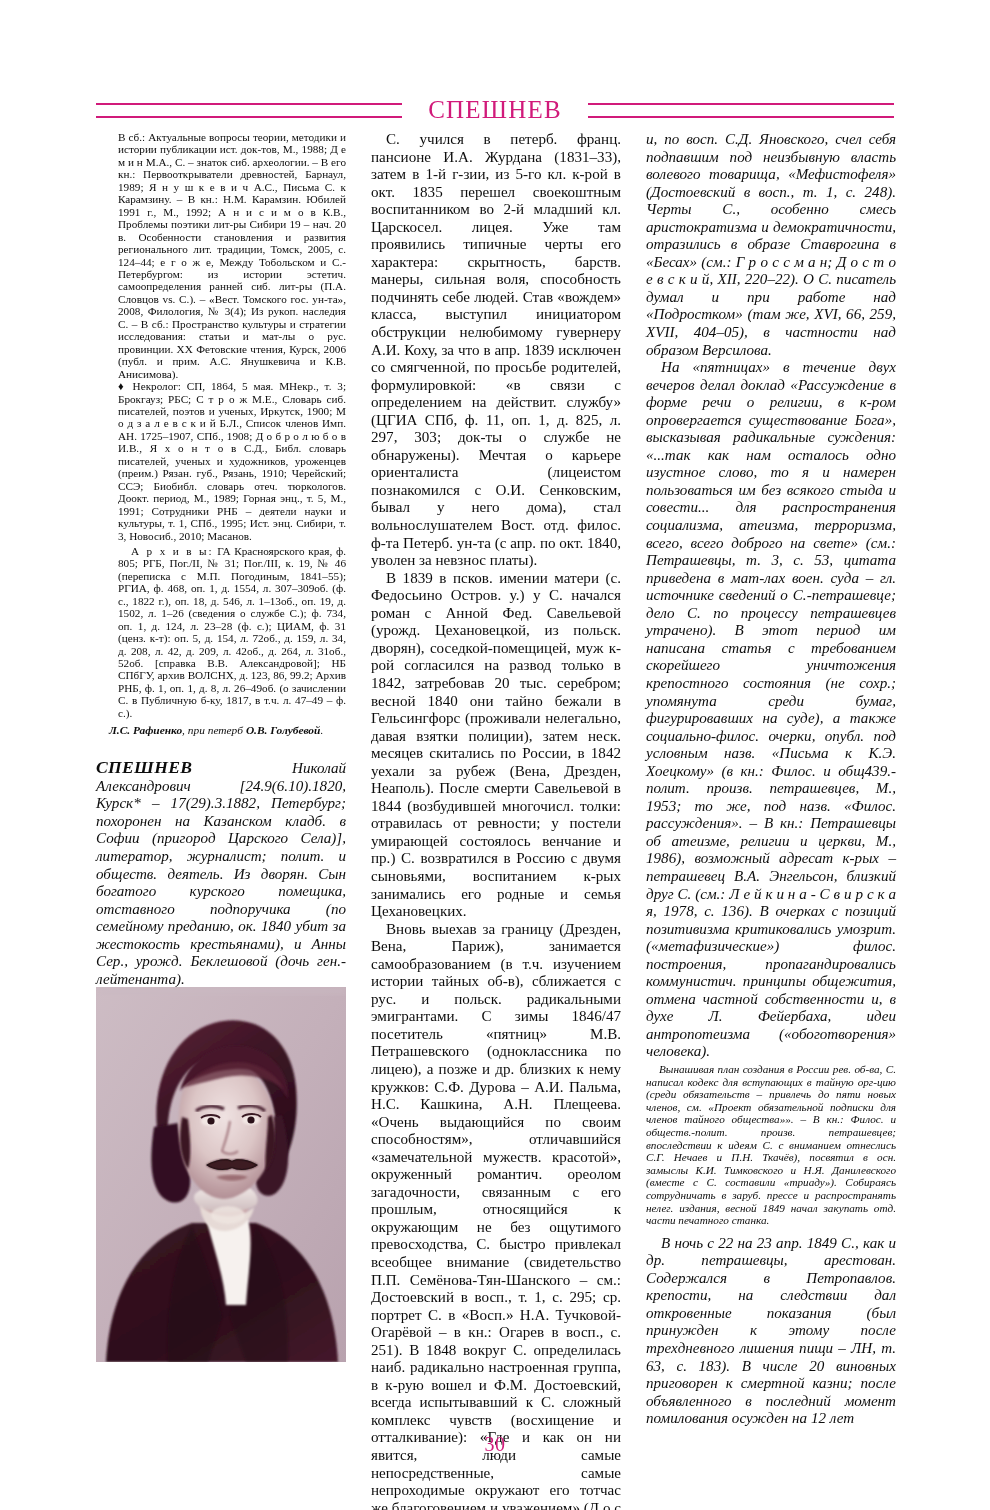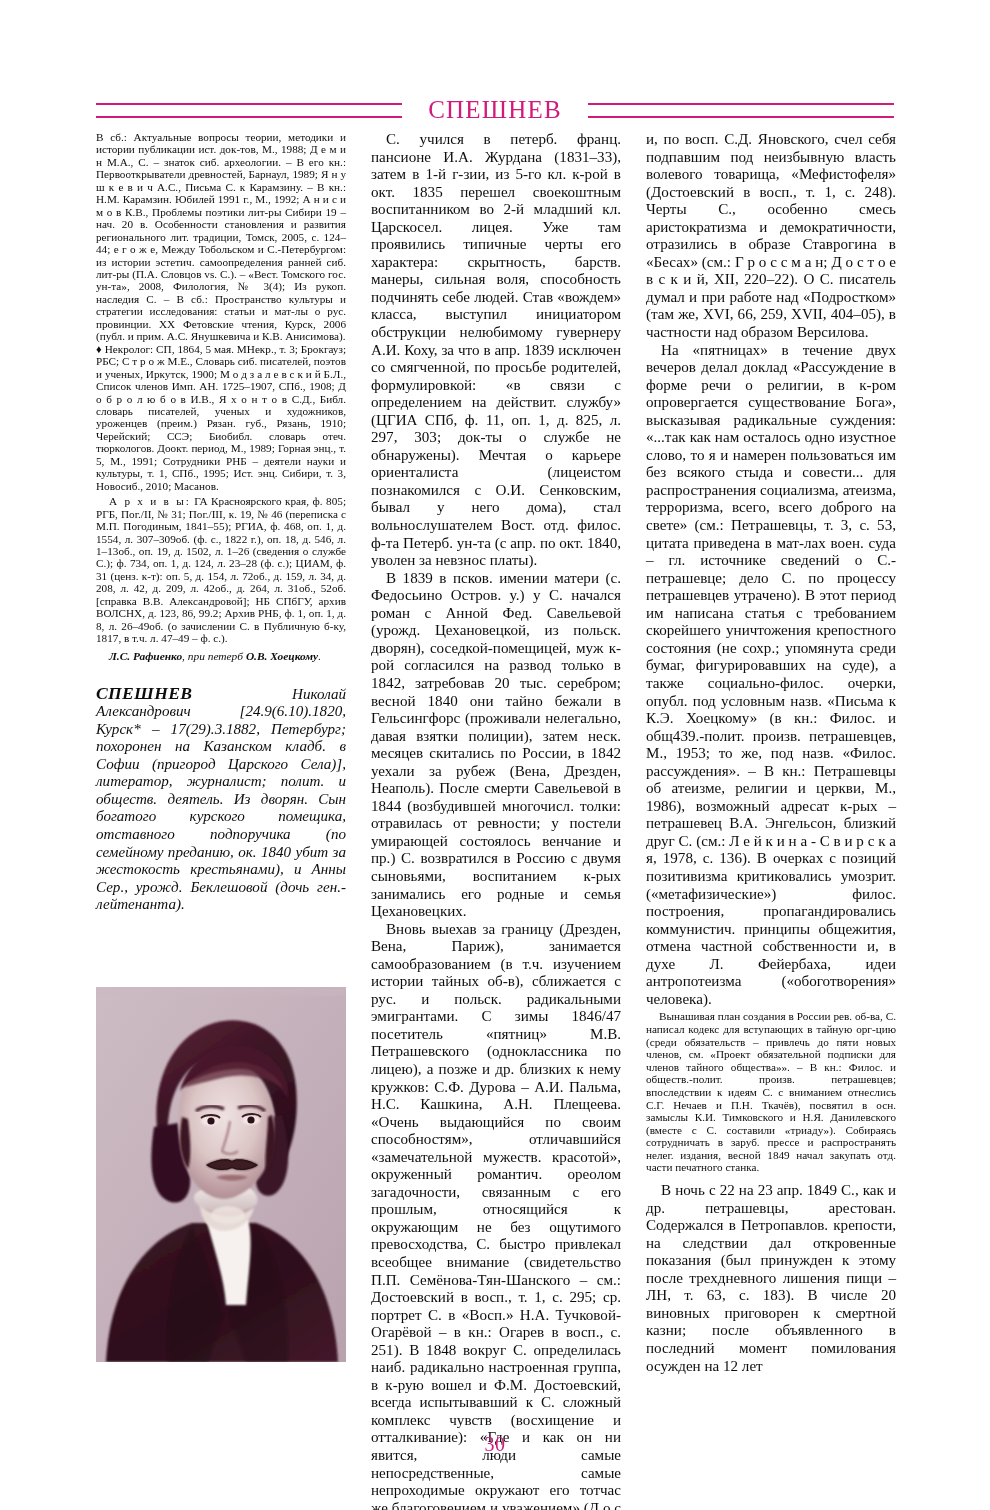--- a/index.html
+++ b/index.html
@@ -49,31 +49,32 @@
     top:131px;left:96px;
     width:800px;height:1300px;
   }
   .col{
     position:absolute;
     top:0;
     width:250px;
   }
   .col1{left:0px;}
   .col2{left:275px;}
-  .col3{left:550px;}
+  .col3{left:550px;font-style:italic;}
 
   p{margin:0;}
 
   
   .ref{
     font-size:11.2px;
     line-height:12.45px;
     text-align:justify;
     text-justify:inter-word;
     hyphens:manual;
+    margin-left:22px;
   }
   .ref .ind{text-indent:13px;display:block;}
   .ref-block{margin-bottom:0;}
   .sp{letter-spacing:1.9px;}
 
   .byline{
     font-size:11.4px;
     line-height:13px;
     font-style:italic;
     text-indent:13px;
@@ -142,21 +143,21 @@
 
       <div class="ref ref-block">
         <p>♦ Некролог: СП, 1864, 5 мая. МНекр., т. 3; Брокгауз; РБС; С т р о ж  М.Е., Словарь сиб. писателей, поэтов и ученых, Иркутск, 1900; М о д з а л е в с к и й  Б.Л., Список членов Имп. АН. 1725–1907, СПб., 1908; Д о б р о л ю б о в  И.В., Я х о н т о в  С.Д., Библ. словарь писателей, ученых и художников, уроженцев (преим.) Рязан. губ., Рязань, 1910; Черейский; ССЭ; Биобибл. словарь отеч. тюркологов. Доокт. период, М., 1989; Горная энц., т. 5, М., 1991; Сотрудники РНБ – деятели науки и культуры, т. 1, СПб., 1995; Ист. энц. Сибири, т. 3, Новосиб., 2010; Масанов.</p>
       </div>
 
       <div class="ref ref-block" style="margin-top:3px;">
         <p class="ind"><span class="sp">А р х и в ы:</span> <span>ГА Красноярского края, ф. 805; РГБ, Пог./II, № 31; Пог./III, к. 19, № 46 (переписка с М.П. Погодиным, 1841–55); РГИА, ф. 468, оп. 1, д. 1554, л. 307–309об. (ф. с., 1822 г.), оп. 18, д. 546, л. 1–13об., оп. 19, д. 1502, л. 1–26 (сведения о службе С.); ф. 734, оп. 1, д. 124, л. 23–28 (ф. с.); ЦИАМ, ф. 31 (ценз. к-т): оп. 5, д. 154, л. 72об., д. 159, л. 34, д. 208, л. 42, д. 209, л. 42об., д. 264, л. 31об., 52об. [справка В.В. Александровой]; НБ СПбГУ, архив ВОЛСНХ, д. 123, 86, 99.2; Архив РНБ, ф. 1, оп. 1, д. 8, л. 26–49об. (о зачислении С. в Публичную б-ку, 1817, в т.ч. л. 47–49 – ф. с.).</span></p>
       </div>
 
       <div class="byline">
-        <span class="nm">Л.С. Рафиенко</span><span>, при петерб </span><span class="nm">О.В. Хоецкому</span><span>.</span>
+        <span class="nm">Л.С. Рафиенко</span><span>, при петерб </span><span class="nm">О.В. Голубевой</span><span>.</span>
       </div>
 
       <div class="body entry">
         <p><span class="headword">СПЕШНЕВ</span><span> Николай Александрович [24.9(6.10).1820, Курск* – 17(29).3.1882, Петербург; похоронен на Казанском кладб. в Софии (пригород Царского Села)], литератор, журналист; полит. и обществ. деятель. Из дворян. Сын богатого курского помещика, отставного подпоручика (по семейному преданию, ок. 1840 убит за жестокость крестьянами), и Анны Сер., урожд. Беклешовой (дочь ген.-лейтенанта).</span></p>
       </div>
 
       <div class="photo">
         <svg viewBox="0 0 250 375" preserveAspectRatio="xMidYMid slice">
           <defs>
             <linearGradient id="bgG" x1="0" y1="0" x2="1" y2="1">

